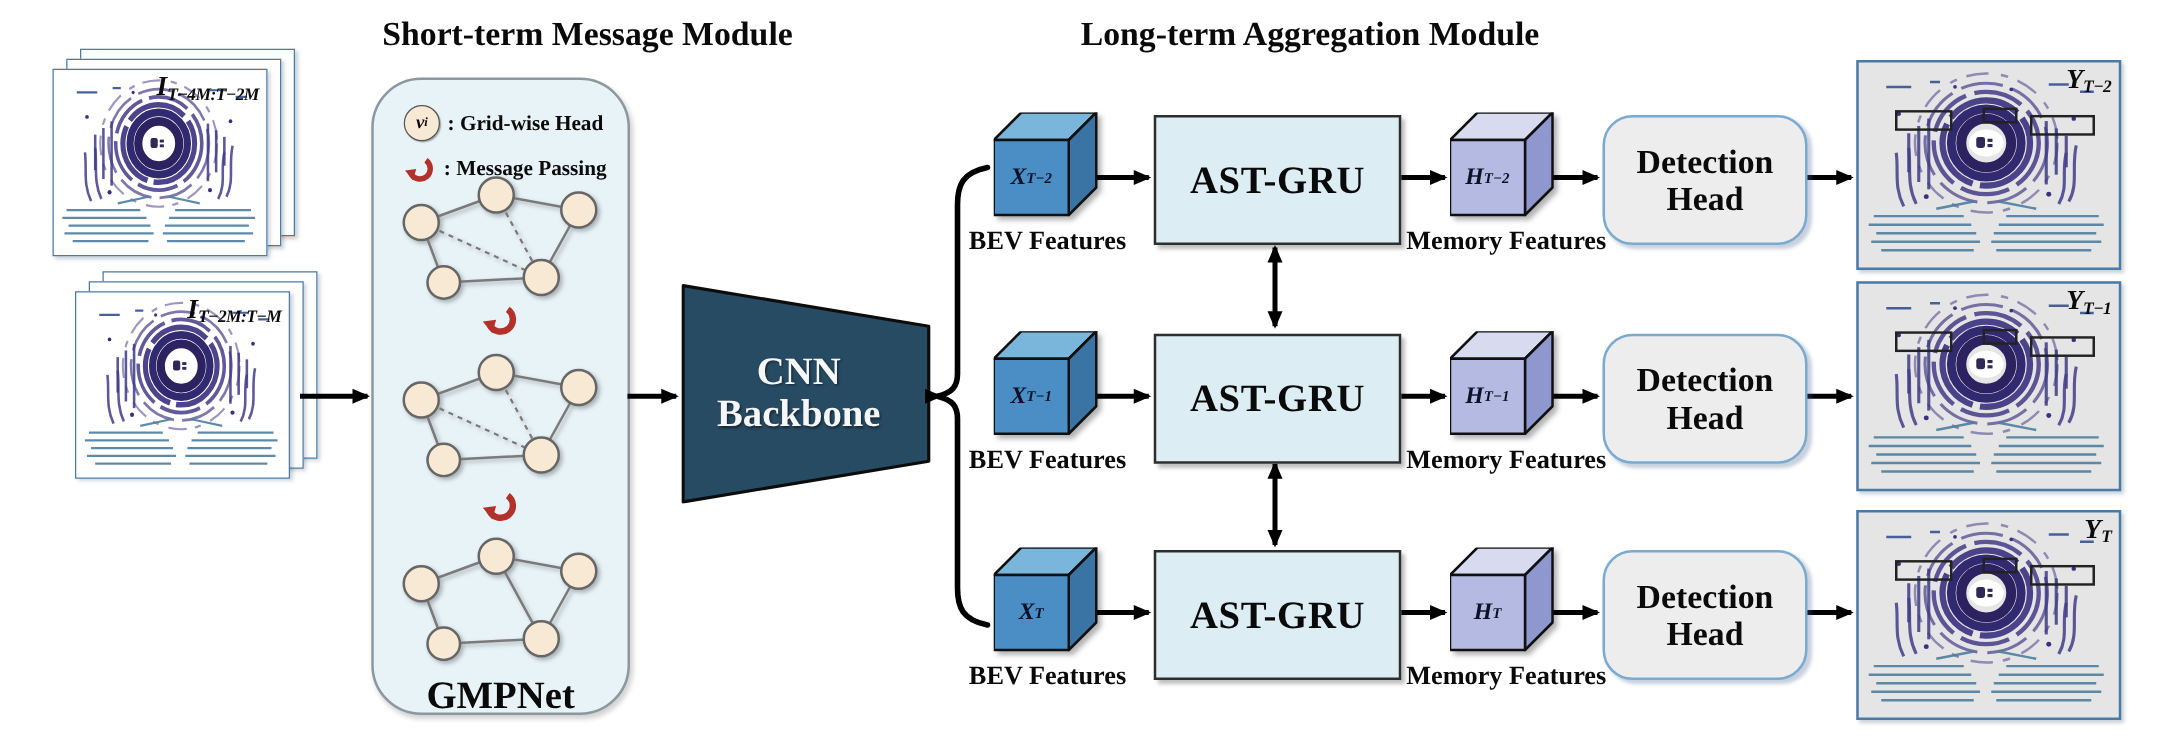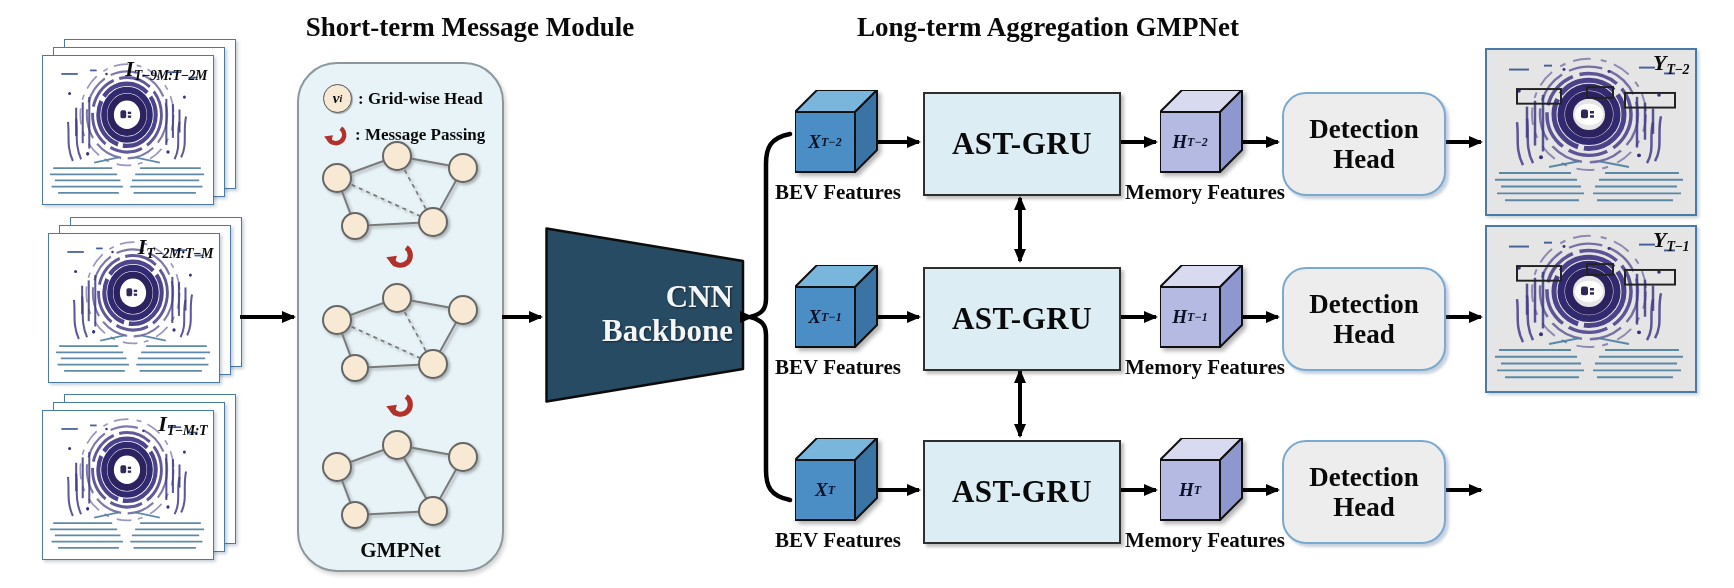--- a/index.html
+++ b/index.html
@@ -30,24 +30,24 @@
   .legend-row{position:absolute; left:24px; display:flex; align-items:center; gap:6px;}
   .legend-text{font-weight:bold; font-size:17px; white-space:nowrap;}
   .vi-circle{width:27px; height:27px; border-radius:50%; background:var(--node_fill);
              border:1.8px solid #555; display:flex; align-items:center; justify-content:center;
              font-style:italic; font-weight:bold; font-size:15px; box-shadow:1px 1px 1px rgba(0,0,0,.3);}
   .vi-circle sub{font-size:10px; vertical-align:-0.2em;}
   .cluster{position:absolute; left:16px; width:170px; height:100px;
            filter:drop-shadow(2px 2px 1.5px rgba(0,0,0,.28));}
   .rot{position:absolute; left:86px; width:31px; height:31px;}
   .gmpnet-label{position:absolute; left:0; top:474px; width:100%; text-align:center;
-                font-weight:bold; font-size:21px;}
+                font-weight:bold; font-size:31px;}
   
   .cnn-shape{position:absolute; left:545px; top:227px; width:200px; height:176px;}
-  .cnn-text{position:absolute; left:545px; top:280px; width:188px; text-align:right;
+  .cnn-text{position:absolute; left:545px; top:280px; width:188px; text-align:center;
             color:#f4f6f8; font-weight:bold; font-size:31px; line-height:34px;
             text-shadow:1px 1px 2px rgba(0,0,0,.5);}
   
   .cube{position:absolute; width:84px; height:84px; filter:drop-shadow(3px 3px 2px rgba(0,0,0,.3));}
   .cube-label{position:absolute; width:60px; height:60px; display:flex; align-items:center;
               justify-content:center; font-weight:bold; font-style:italic; font-size:19px;
               color:#0b1226; white-space:nowrap;}
   .cube-label sub{font-size:12px; vertical-align:-0.3em;}
   .feat-label{position:absolute; text-align:center; font-weight:bold; font-size:21px; white-space:nowrap;}
   .gru-box{position:absolute; left:923px; width:194px; height:100px; background:var(--gru_fill);
@@ -176,50 +176,40 @@
         <g stroke="#101010" stroke-width="2" stroke-linejoin="round">
           <polygon points="0,22 22,0 82,0 60,22" fill="var(--cube_purple_top,#d8daf0)"></polygon>
           <polygon points="60,22 82,0 82,60 60,82" fill="var(--cube_purple_side,#8f97cf)"></polygon>
           <polygon points="0,22 60,22 60,82 0,82" fill="var(--cube_purple_front,#b4bae2)"></polygon>
         </g>
       </symbol>
     </defs>
   </svg>
 
   <div class="abs title" style="left:260px; top:12px; width:420px;">Short-term Message Module</div>
-  <div class="abs title" style="left:838px; top:12px; width:420px;">Long-term Aggregation GMPNet</div>
+  <div class="abs title" style="left:838px; top:12px; width:420px;">Long-term Aggregation Module</div>
 
   <div class="abs" style="left:42px; top:55px; width:216px; height:170px;">
     <div class="page" style="left:22px; top:-16px;"></div>
     <div class="page" style="left:11px; top:-8px;"></div>
     <div class="page" style="left:0; top:0;">
       <svg class="scene">
           <use href="#lidar-scene" width="164" height="142"></use>
         </svg>
-      <div class="math-label"><span>I</span><sub>T−9M:T−2M</sub></div>
-    </div>
-  </div>
-  <div class="abs" style="left:48px; top:233px; width:216px; height:152px;">
+      <div class="math-label"><span>I</span><sub>T−4M:T−2M</sub></div>
+    </div>
+  </div>
+  <div class="abs" style="left:60px; top:233px; width:216px; height:152px;">
     <div class="page" style="left:22px; top:-16px;"></div>
     <div class="page" style="left:11px; top:-8px;"></div>
     <div class="page" style="left:0; top:0;">
       <svg class="scene">
           <use href="#lidar-scene" width="164" height="142"></use>
         </svg>
       <div class="math-label"><span>I</span><sub>T−2M:T−M</sub></div>
-    </div>
-  </div>
-  <div class="abs" style="left:42px; top:410px; width:216px; height:170px;">
-    <div class="page" style="left:22px; top:-16px;"></div>
-    <div class="page" style="left:11px; top:-8px;"></div>
-    <div class="page" style="left:0; top:0;">
-      <svg class="scene">
-          <use href="#lidar-scene" width="164" height="142"></use>
-        </svg>
-      <div class="math-label"><span>I</span><sub>T−M:T</sub></div>
     </div>
   </div>
 
   <div class="gmpnet-box">
     <div class="legend-row" style="top:20px;">
       <div class="vi-circle">
           <span>v</span>
           <sub>i</sub>
         </div>
       <div class="legend-text">: Grid-wise Head</div>
@@ -366,14 +356,21 @@
     </svg>
   <div class="cube-label" style="left:1160px; top:460px;">
       <span>H</span>
       <sub>T</sub>
     </div>
   <div class="feat-label" style="left:1115px; top:528px; width:180px;">Memory Features</div>
   <div class="det-box" style="top:440px;">
     <div class="det-line">Detection</div>
     <div class="det-line">Head</div>
   </div>
+  <div class="out-frame" style="top:408px;">
+    <svg class="scene">
+        <use href="#lidar-scene" width="200" height="156"></use>
+        <use href="#det-boxes" width="200" height="156"></use>
+      </svg>
+    <div class="math-label"><span>Y</span><sub>T</sub></div>
+  </div>
 
 </div>
 
 </body></html>

